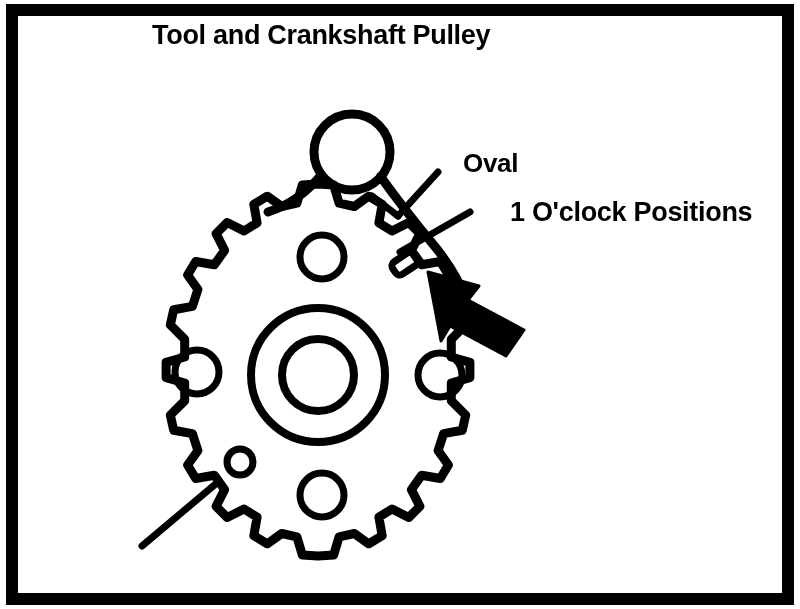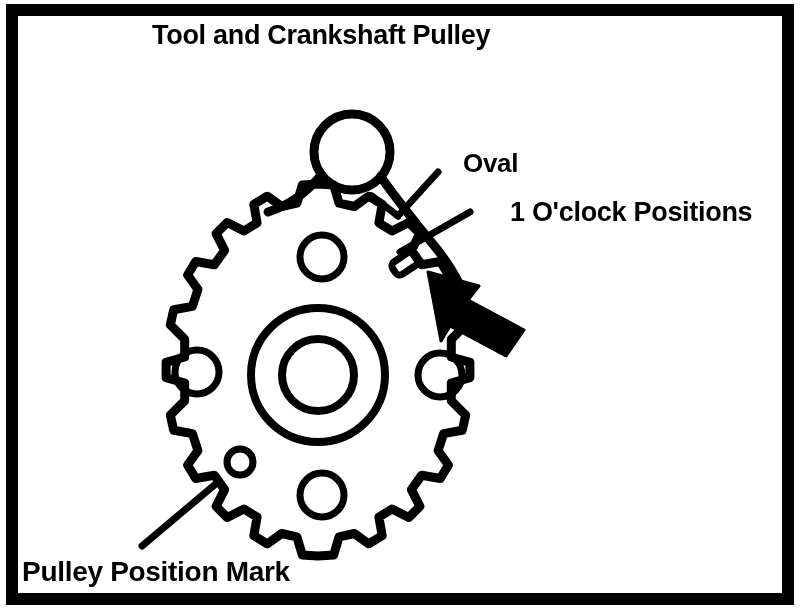--- a/index.html
+++ b/index.html
@@ -132,15 +132,14 @@
     </g>
   </svg>
 
   <div class="lbl" id="title-line-1">Tool and Crankshaft Pulley</div>
 
 
   <div class="lbl" id="label-oval">Oval</div>
 
   <div class="lbl" id="label-oclock">1 O'clock Positions</div>
 
-  <div class="lbl" id="label-pulley">Pulley Position Mark</div>
 
 </div>
 
 </body></html>

